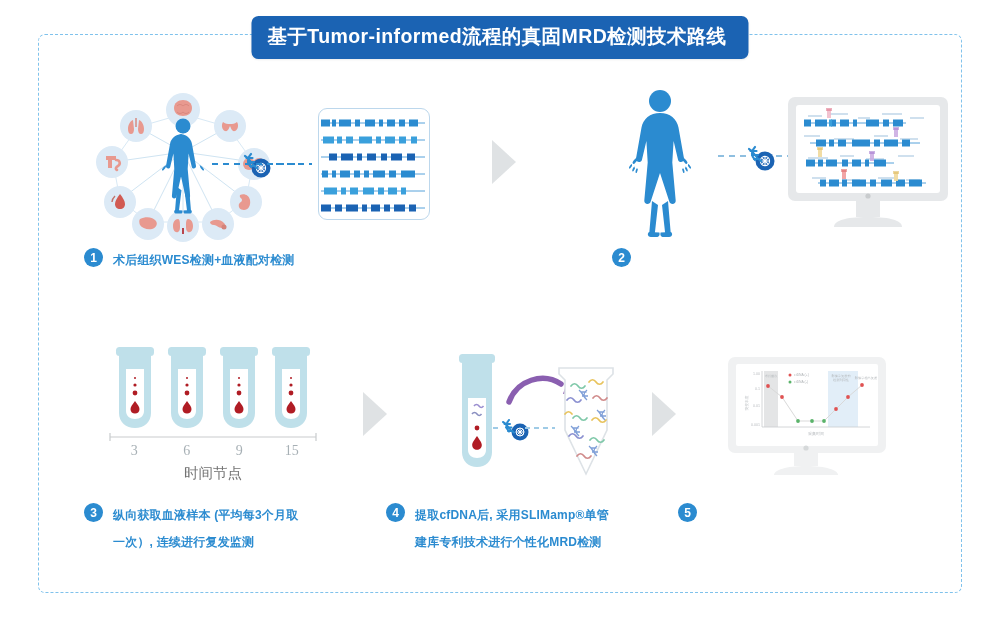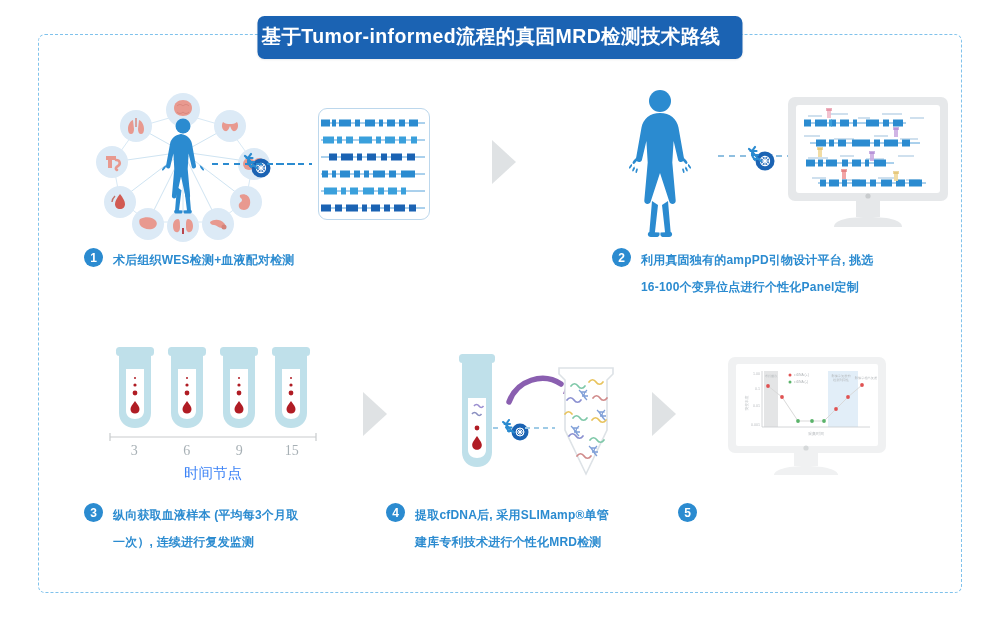--- a/index.html
+++ b/index.html
@@ -19,21 +19,21 @@
     border-radius:7px;
     box-sizing:border-box;
   }
 
   
   .title-banner{
     position:absolute;left:50%;top:16px;transform:translateX(-50%);
     background:#1b63b3;
     color:#ffffff;
     border-radius:7px;
-    padding:7px 22px 9px 4px;
+    padding:7px 22px 9px 16px;
     font-size:19.5px;
     font-weight:bold;
     letter-spacing:.4px;
     white-space:nowrap;
     z-index:5;
     box-shadow:0 1px 2px rgba(0,0,0,.08);
   }
 
   
   .caption{position:absolute;display:flex;align-items:flex-start;gap:10px;}
@@ -363,22 +363,20 @@
       </g>
     </svg>
   </div>
 
   <div class="caption" style="left:84px;top:247px;width:400px;">
     <span class="badge">1</span>
     <span class="cap-text">术后组织WES检测+血液配对检测</span>
   </div>
   <div class="caption" style="left:612px;top:247px;width:360px;">
     <span class="badge">2</span>
-    <span class="cap-text">利用真固独有的ampPD引物设计平台, 挑选
-16-100个变异位点进行个性化Panel定制</span>
   </div>
 
   <div class="abs" style="left:108px;top:345px;width:210px;height:135px;">
     <svg width="210" height="135" viewBox="0 0 210 135">
       <g>
 
         <g>
           <rect x="8" y="2" width="38" height="9" rx="3.5" fill="#bfe0ea"></rect>
           <path d="M11 8h32v60c0 9-7 15-16 15s-16-6-16-15z" fill="#bfe0ea"></path>
           <path d="M18 24h18v42c0 5-4 8-9 8s-9-3-9-8z" fill="#ffffff"></path>
@@ -421,21 +419,21 @@
         <path d="M2 88v8M2 92h206M208 88v8" stroke="#c9ccce" stroke-width="1.2" fill="none"></path>
       </g>
     </svg>
   </div>
   <div class="abs" style="left:108px;top:443px;width:210px;display:flex;">
     <span style="flex:1;text-align:center;color:#a7b0b5;font-size:14px;font-family:'Liberation Serif',serif;">3</span>
     <span style="flex:1;text-align:center;color:#a7b0b5;font-size:14px;font-family:'Liberation Serif',serif;">6</span>
     <span style="flex:1;text-align:center;color:#a7b0b5;font-size:14px;font-family:'Liberation Serif',serif;">9</span>
     <span style="flex:1;text-align:center;color:#a7b0b5;font-size:14px;font-family:'Liberation Serif',serif;">15</span>
   </div>
-  <div class="abs" style="left:108px;top:464px;width:210px;text-align:center;color:#3b82f6;font-size:14.5px;font-family:Liberation Serif, serif;">时间节点</div>
+  <div class="abs" style="left:108px;top:464px;width:210px;text-align:center;color:#737373;font-size:14.5px;font-family:Liberation Serif, serif;">时间节点</div>
 
   <div class="arrow" style="left:363px;top:392px;"></div>
 
   <div class="abs" style="left:437px;top:352px;width:195px;height:125px;">
     <svg width="195" height="125" viewBox="0 0 195 125">
 
       <g>
         <rect x="22" y="2" width="36" height="9" rx="3.5" fill="#bfe0ea"></rect>
         <path d="M25 8h30v92c0 9-6.5 15-15 15s-15-6-15-15z" fill="#bfe0ea"></path>
         <path d="M31 46h18v52c0 5-4 8-9 8s-9-3-9-8z" fill="#ffffff"></path>

